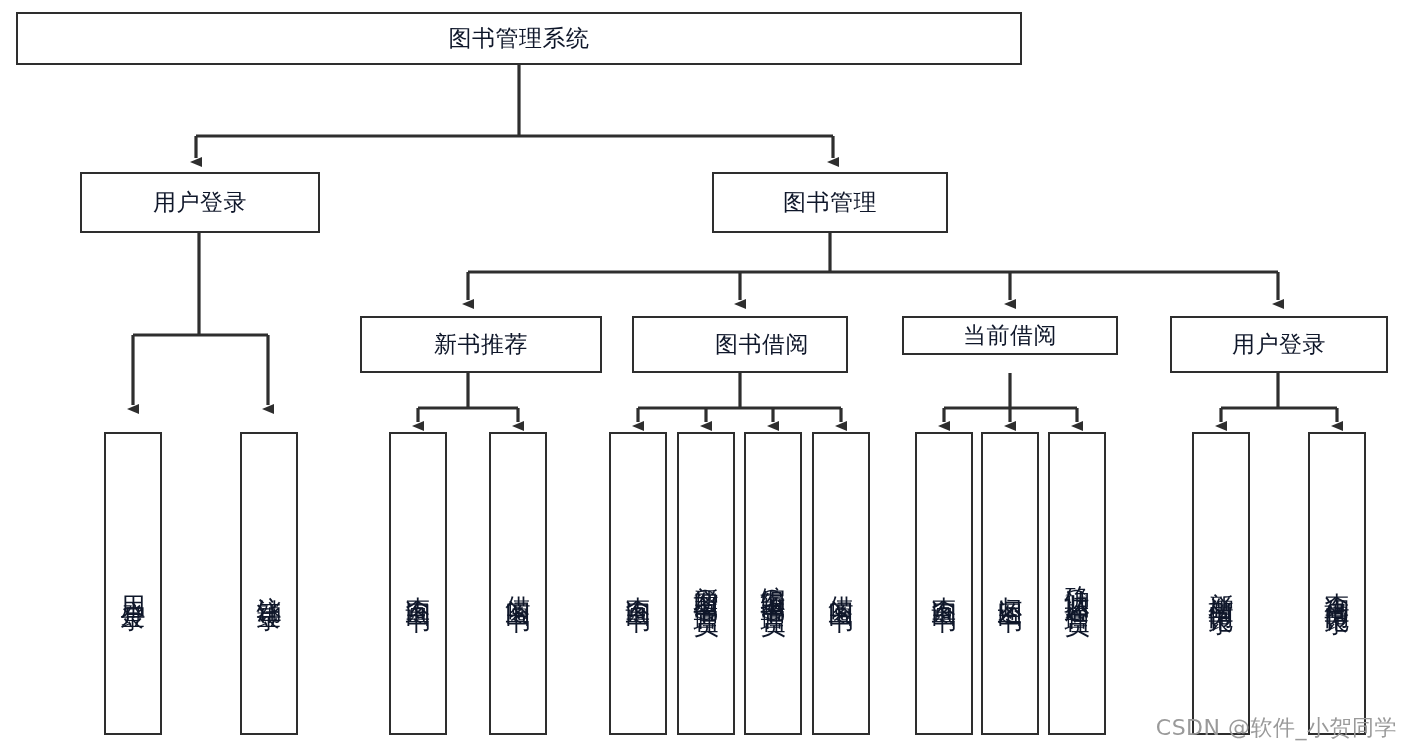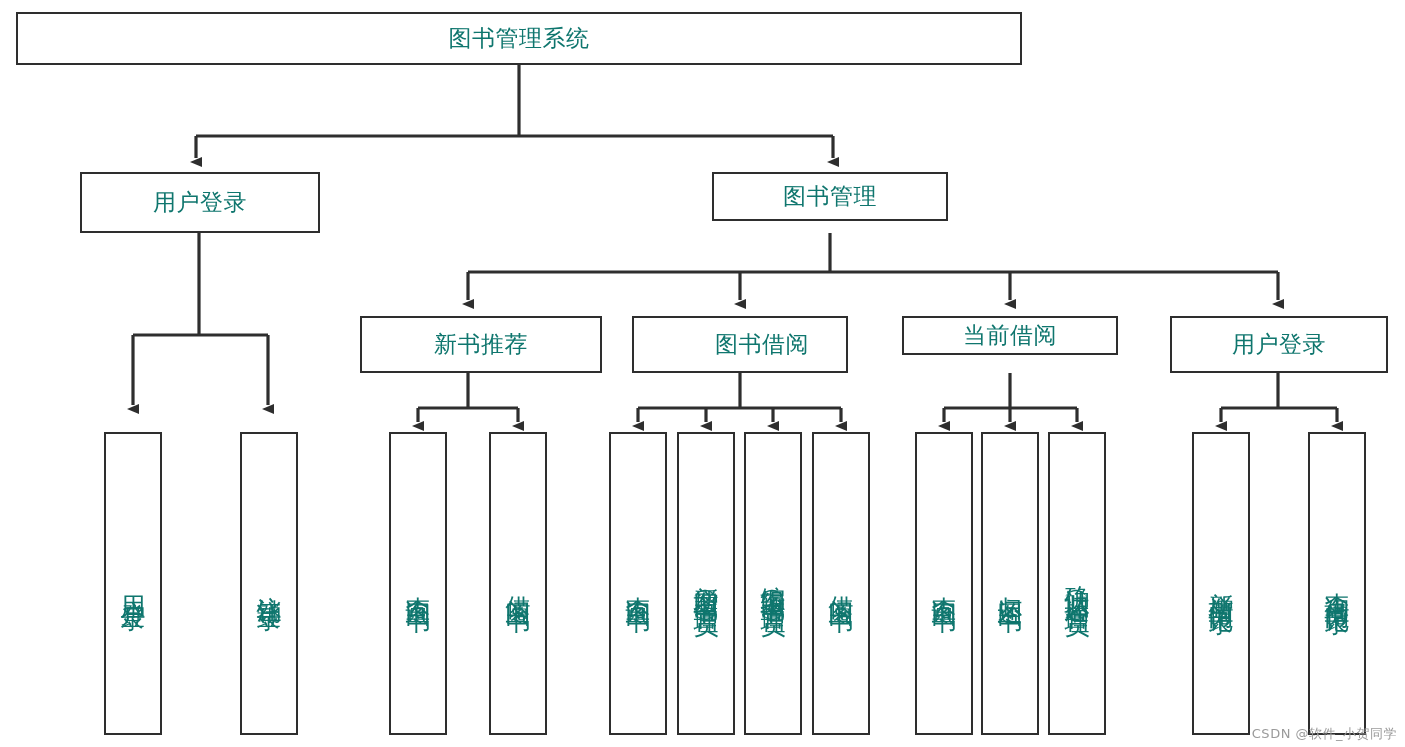--- a/index.html
+++ b/index.html
@@ -34,21 +34,21 @@
     align-items: center;
     justify-content: center;
     color: #1a1a1a;
     z-index: 2;
   }
   .node-label {
     display: block;
     text-align: center;
     line-height: 1.18;
     letter-spacing: 0.5px;
-    color: #0f766e;
+    color: #0f172a;
   }
   
   .level-root { font-size: 23px; }
   
   .level-mid { font-size: 23px; }
   
   .leaf .node-label {
     writing-mode: vertical-rl;
     text-orientation: upright;
     -webkit-writing-mode: vertical-rl;
@@ -58,21 +58,21 @@
     max-height: 290px;
   }
   .leaf {
     align-items: center;
     justify-content: center;
   }
   #watermark {
     position: absolute;
     right: 8px;
     bottom: 4px;
-    font-size: 13px;
+    font-size: 22px;
     color: #9a9a9a;
     letter-spacing: 0.5px;
     white-space: nowrap;
     z-index: 3;
   }
 </style>
 </head>
 <body>
 
 <div id="diagram-root">
@@ -128,21 +128,21 @@
   </svg>
 
   <div class="node level-root" style="left:16px; top:12px; width:1006px; height:53px;">
     <span class="node-label">图书管理系统</span>
   </div>
 
   <div class="node level-mid" style="left:80px; top:172px; width:240px; height:61px;">
     <span class="node-label">用户登录</span>
   </div>
 
-  <div class="node level-mid" style="left:712px; top:172px; width:236px; height:49px;">
+  <div class="node level-mid" style="left:712px; top:172px; width:236px; height:61px;">
     <span class="node-label">图书管理</span>
   </div>
 
   <div class="node level-mid" style="left:360px; top:316px; width:242px; height:57px;">
     <span class="node-label">新书推荐</span>
   </div>
 
   <div class="node level-mid" style="left:632px; top:316px; width:216px; height:57px;padding-left:44px;">
     <span class="node-label">图书借阅</span>
   </div>

